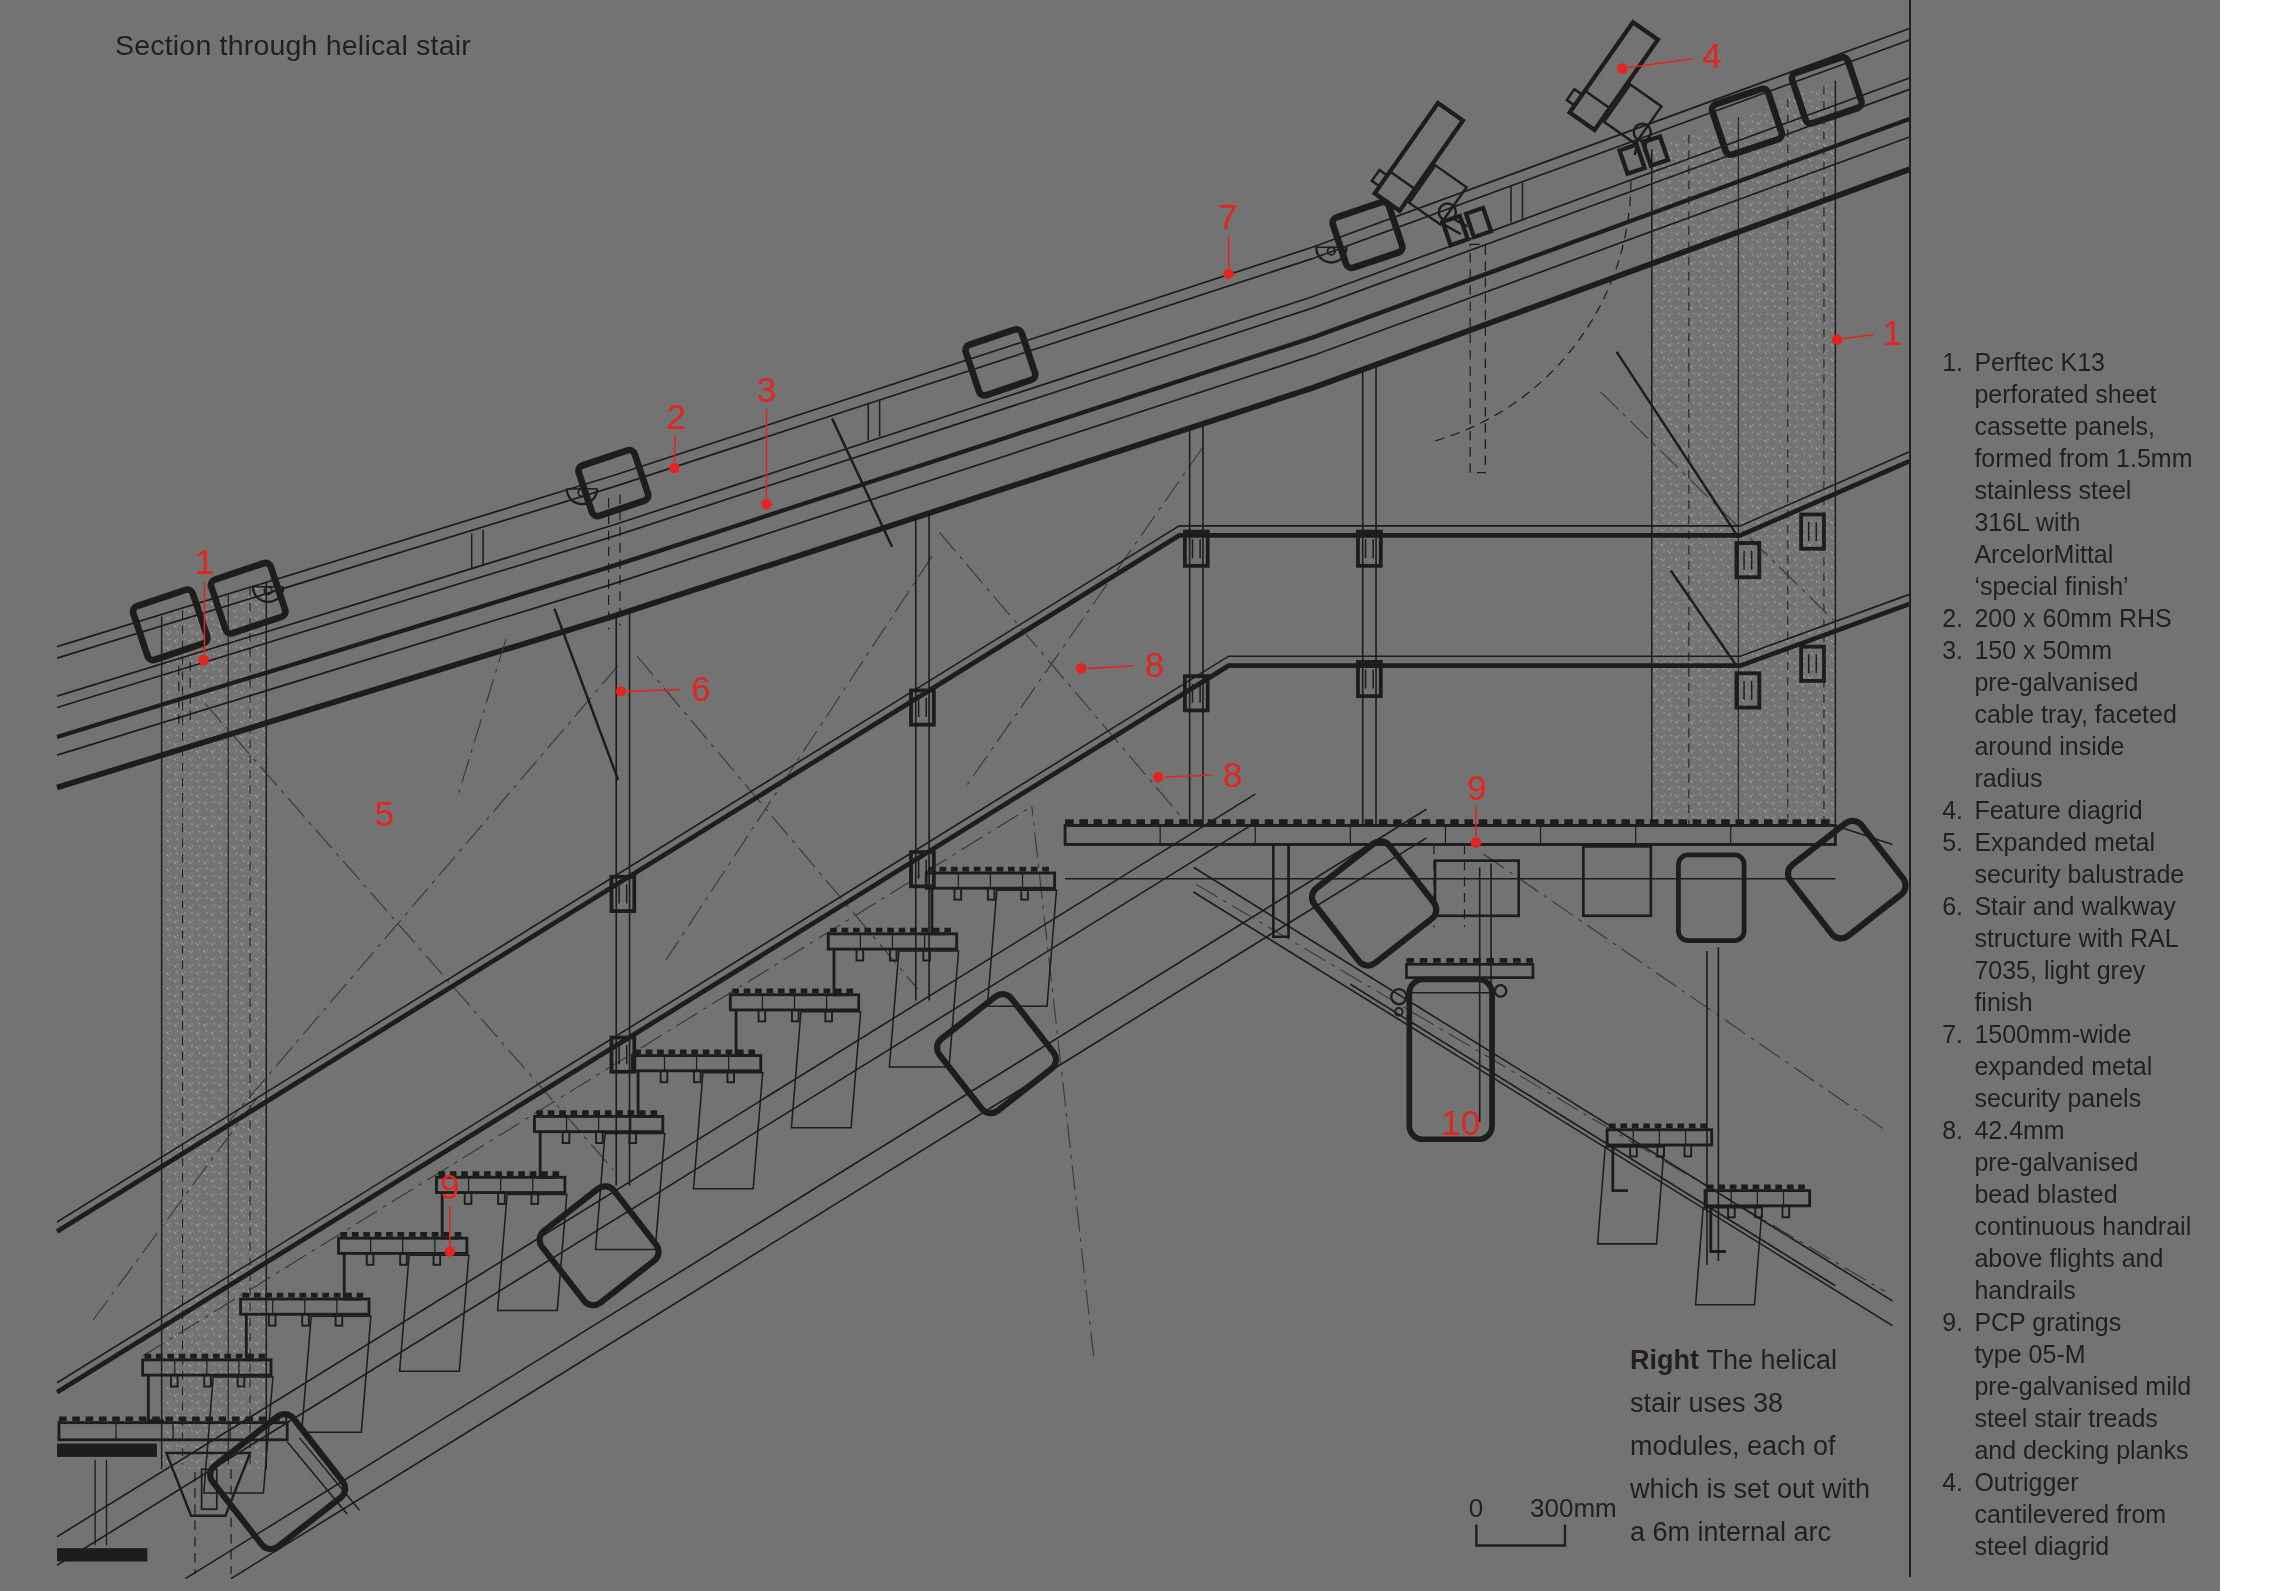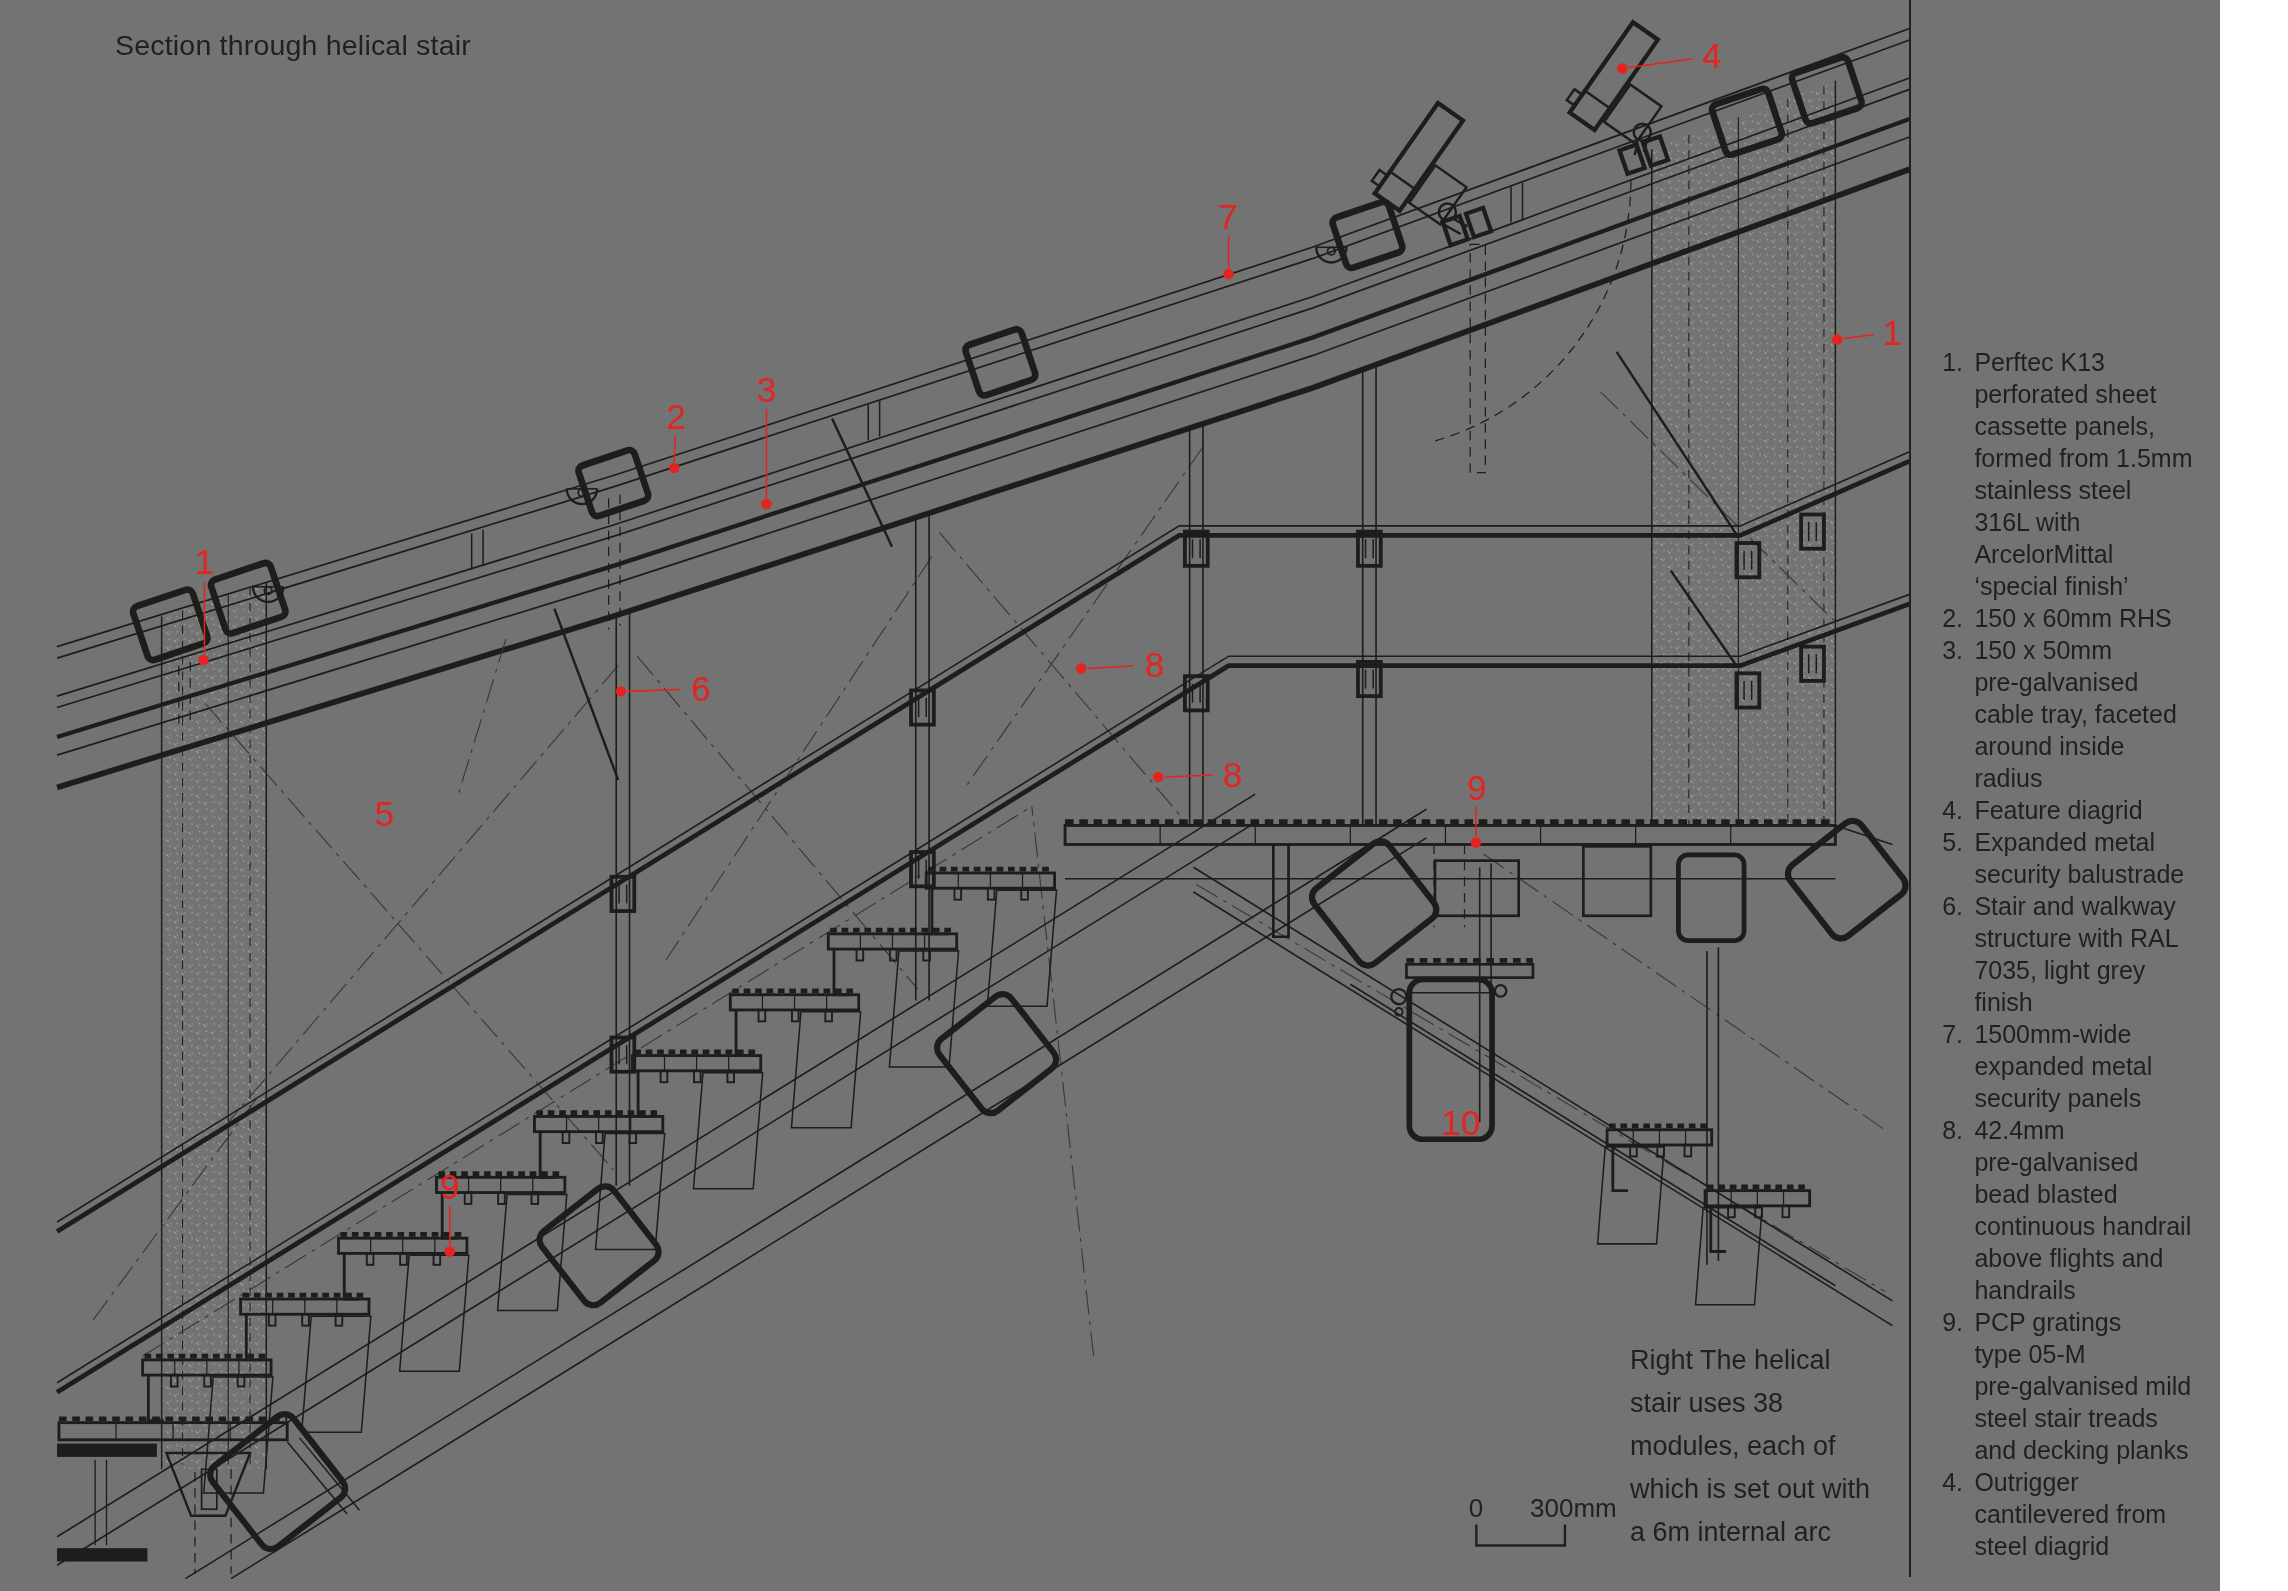--- a/index.html
+++ b/index.html
@@ -6,21 +6,21 @@
   #page{position:relative;width:2220px;height:1591px;background:#737373;overflow:hidden;
         font-family:"Liberation Sans", sans-serif;color:#231f20;}
   #title{position:absolute;left:115px;top:28.5px;font-size:28.5px;letter-spacing:0.2px;color:#231f20;}
   #drawing{position:absolute;left:0;top:0;}
   #divider{position:absolute;left:1909px;top:0;width:1.9px;height:1577px;background:#231f20;}
   #legend{position:absolute;left:1921px;top:346px;width:352px;font-size:25px;line-height:32px;}
   .lg-item{display:flex;align-items:flex-start;}
   .lg-num{flex:0 0 42px;text-align:right;padding-right:11.4px;white-space:nowrap;}
   .lg-txt{flex:1 1 auto;}
   #caption{position:absolute;left:1630px;top:1339px;width:285px;font-size:27px;line-height:43px;color:#231f20;}
-  #caption b{font-weight:normal;}
+  #caption b{font-weight:bold;}
   #scalebar{position:absolute;left:1463px;top:1493px;width:162px;height:67px;}
   #scalebar .zero{position:absolute;left:5.7px;top:0;font-size:26px;}
   #scalebar .max{position:absolute;left:67px;top:0;font-size:26px;text-align:center;}
   #scalebar svg{position:absolute;left:0;top:0;}
 </style>
 </head>
 <body>
 
 <div id="page">
 
@@ -429,21 +429,21 @@
 
   <div id="divider"></div>
 
   <div id="legend">
       <div class="lg-item">
         <span class="lg-num">1.</span>
         <span class="lg-txt">Perftec K13<br>perforated sheet<br>cassette panels,<br>formed from 1.5mm<br>stainless steel<br>316L with<br>ArcelorMittal<br>‘special finish’</span>
       </div>
       <div class="lg-item">
         <span class="lg-num">2.</span>
-        <span class="lg-txt">150 x 60mm RHS</span>
+        <span class="lg-txt">200 x 60mm RHS</span>
       </div>
       <div class="lg-item">
         <span class="lg-num">3.</span>
         <span class="lg-txt">150 x 50mm<br>pre-galvanised<br>cable tray, faceted<br>around inside<br>radius</span>
       </div>
       <div class="lg-item">
         <span class="lg-num">4.</span>
         <span class="lg-txt">Feature diagrid</span>
       </div>
       <div class="lg-item">

